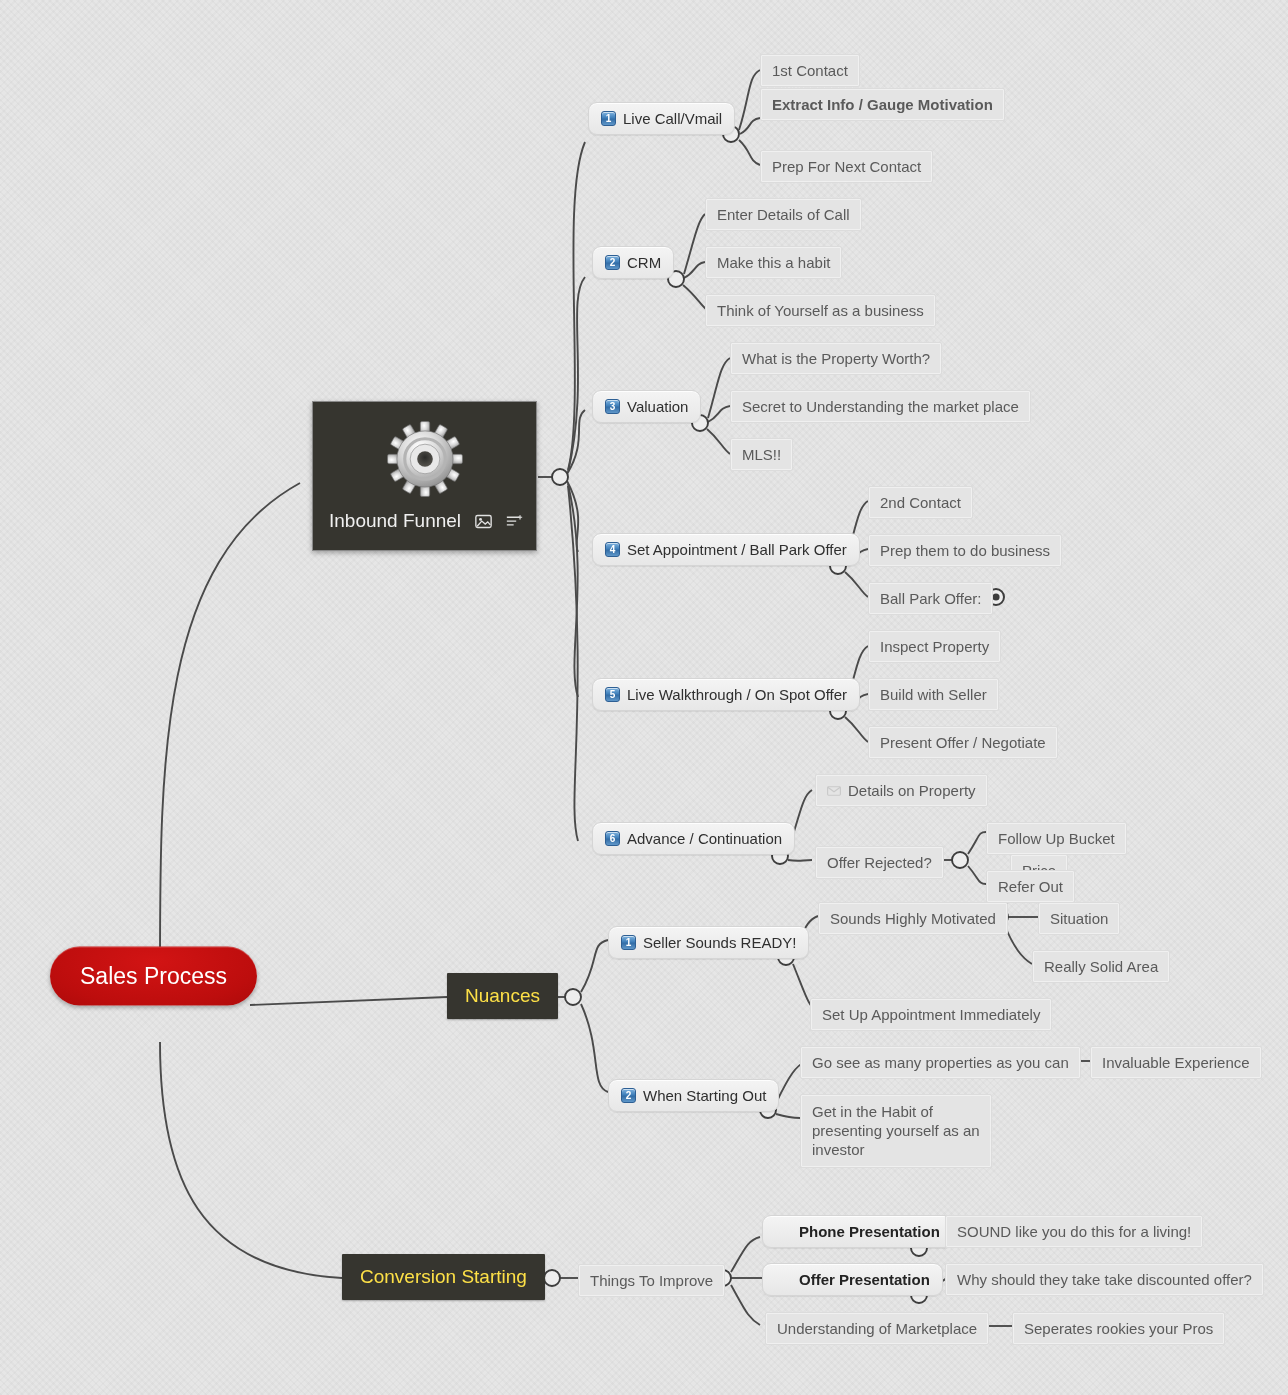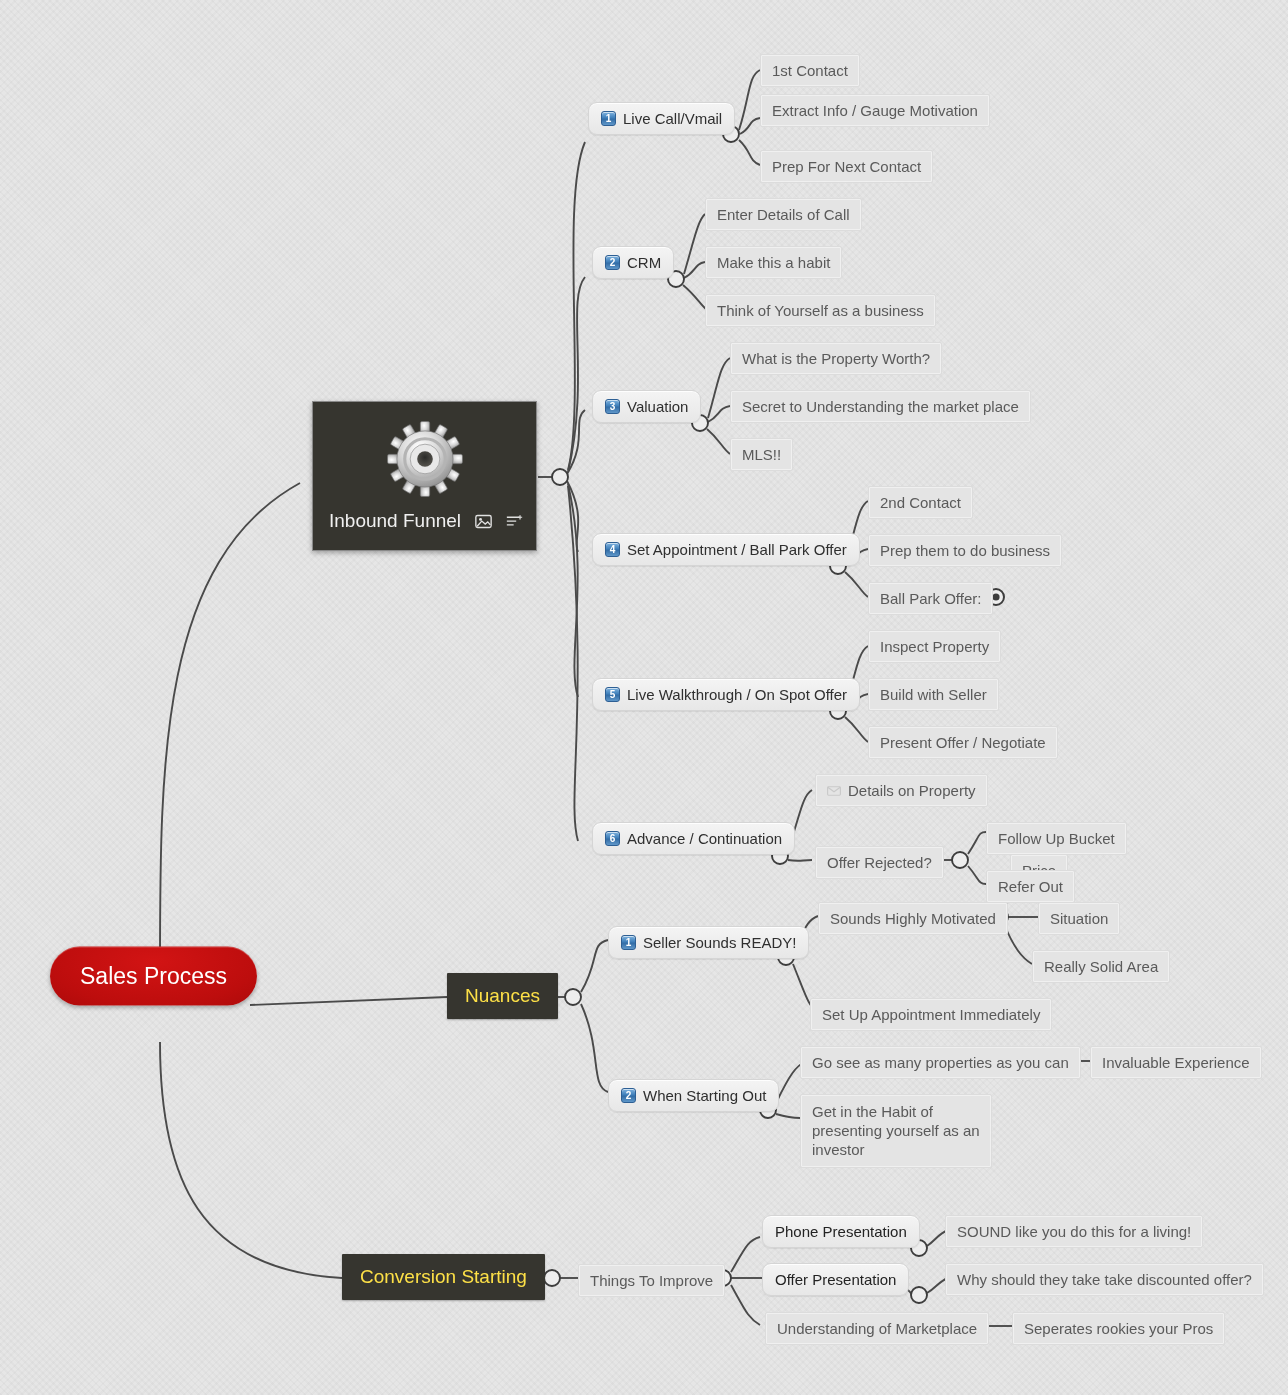--- a/index.html
+++ b/index.html
@@ -101,21 +101,21 @@
     border: 1px solid #2d5f94;
     color: #ffffff;
     font-size: 10px;
     font-weight: bold;
     line-height: 1;
     box-shadow: inset 0 1px 0 rgba(255,255,255,0.6);
   }
 
   .mailicon { margin-right: 7px; display: inline-flex; align-items: center; }
 
-  .strong { font-weight: 400; color: #232323; }
+  .strong { font-weight: 700; color: #232323; margin-left: 24px; }
 </style>
 </head>
 <body>
 
 <div id="canvas">
 
   <svg id="edges" viewBox="0 0 1288 1395">
     <g fill="none" stroke="#4a4a4a" stroke-width="1.9">
 
       <path d="M160,968 C160,760 160,560 300,483"></path>
@@ -292,21 +292,21 @@
     </div>
   </div>
 
   <div class="node pill" style="left:588px; top:102px;">
     <span class="num">1</span>
     <span>Live Call/Vmail</span>
   </div>
   <div class="node leaf" style="left:760px; top:54px;">
     <span>1st Contact</span>
   </div>
-  <div class="node leaf" style="left:760px; top:94px;">
+  <div class="node leaf" style="left:760px; top:88px;font-weight:bold;">
     <span>Extract Info / Gauge Motivation</span>
   </div>
   <div class="node leaf" style="left:760px; top:150px;">
     <span>Prep For Next Contact</span>
   </div>
 
   <div class="node pill" style="left:592px; top:246px;">
     <span class="num">2</span>
     <span>CRM</span>
   </div>

